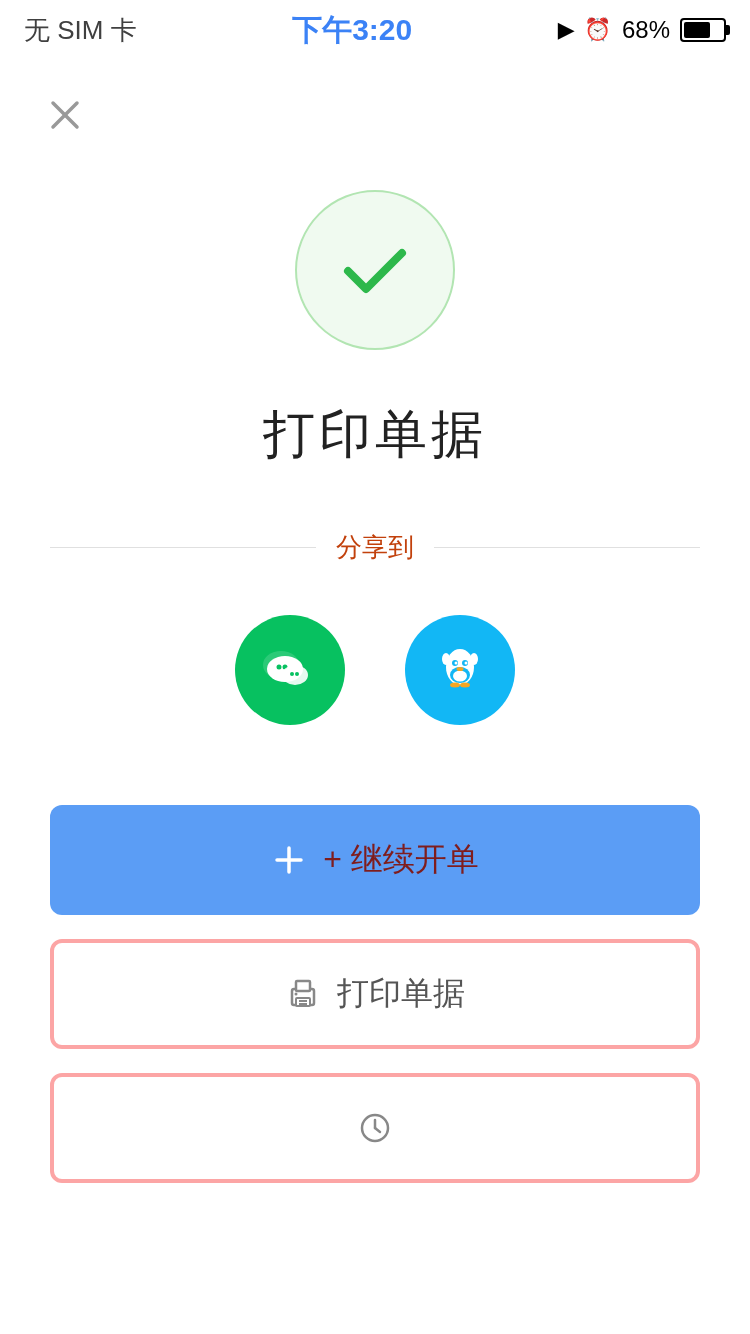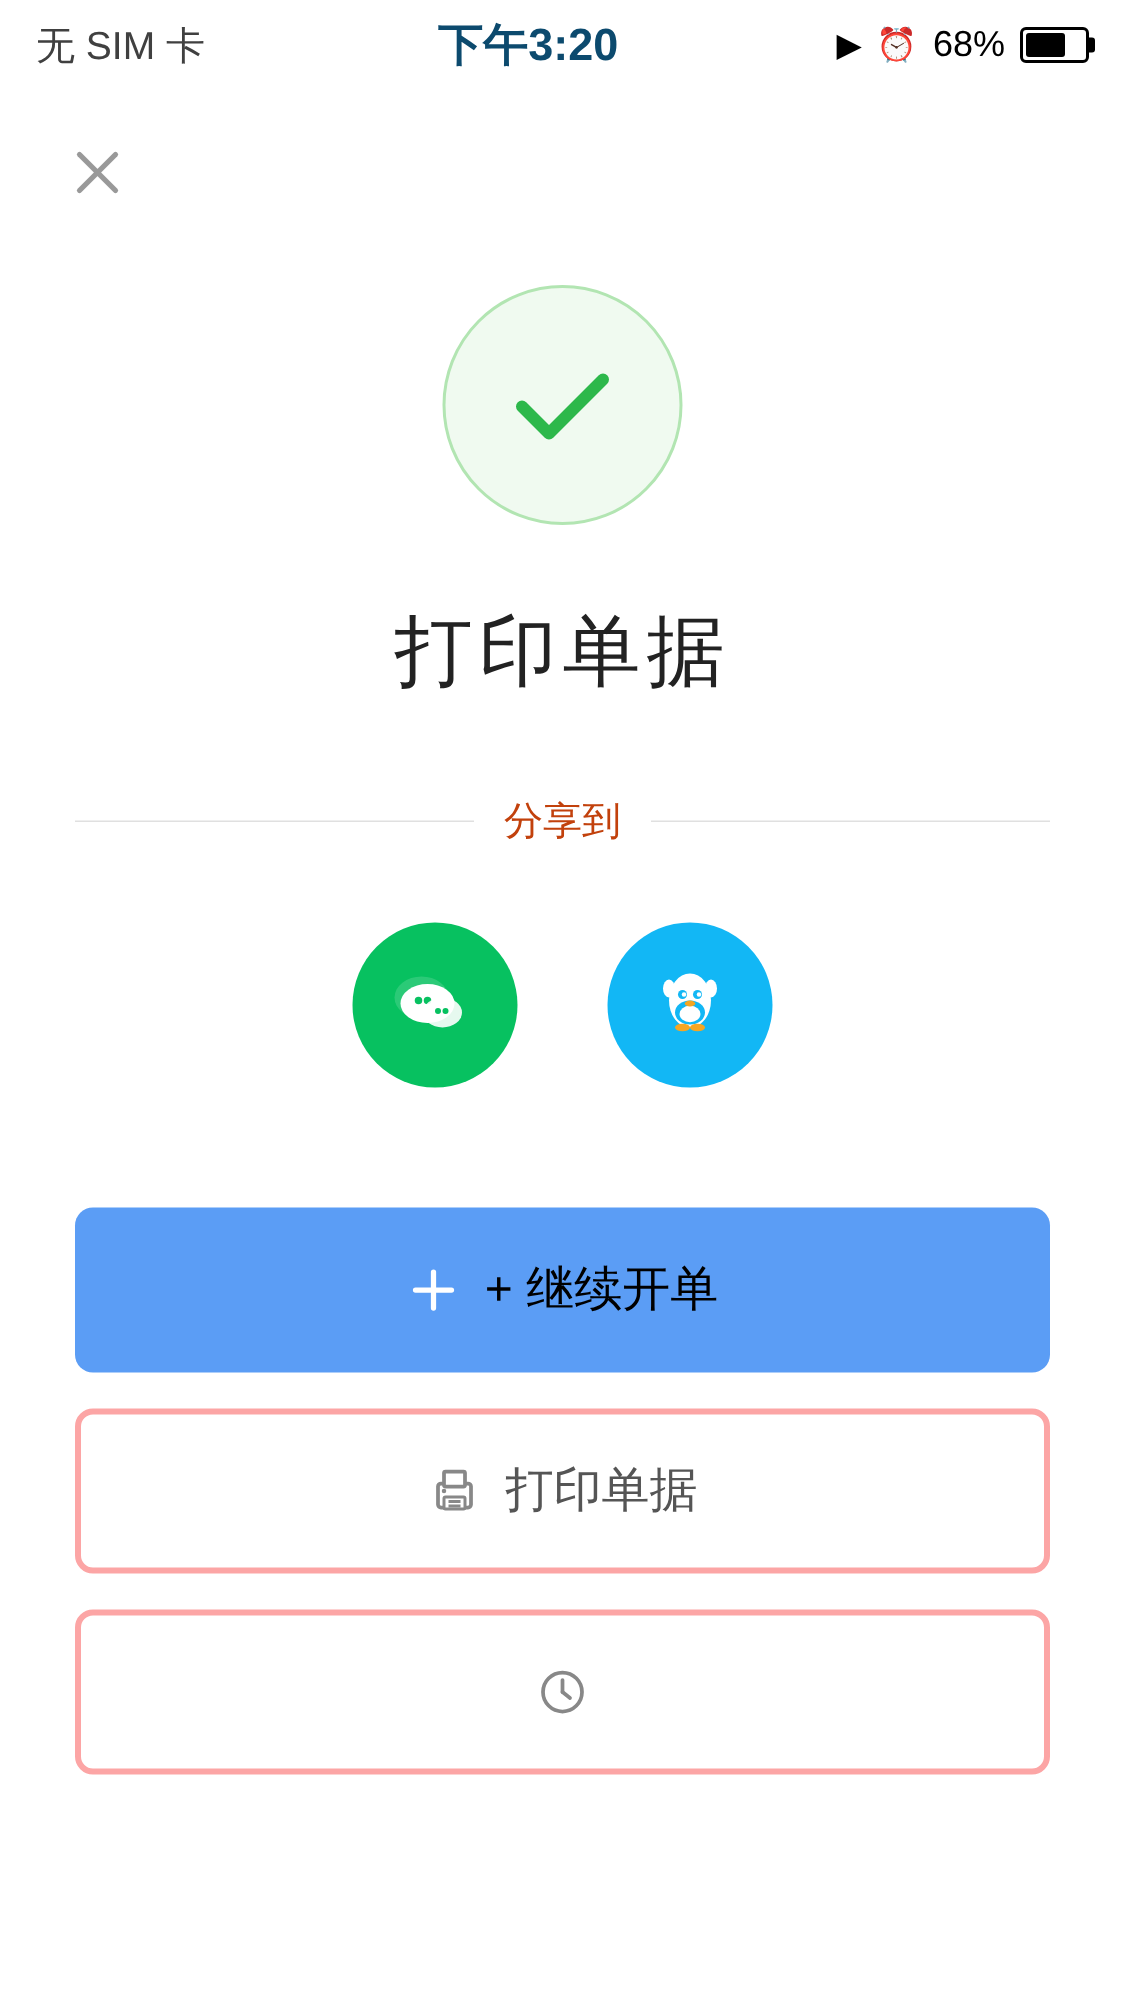--- a/index.html
+++ b/index.html
@@ -29,21 +29,21 @@
       display: flex;
       align-items: center;
       gap: 10px;
       font-size: 26px;
       font-weight: 400;
       color: #404040;
     }
     .status-center {
       font-size: 30px;
       font-weight: 600;
-      color: #0c4a6e;
+      color: #3b82f6;
     }
     .status-right {
       display: flex;
       align-items: center;
       gap: 10px;
       font-size: 24px;
       color: #000;
     }
     .battery-icon {
       width: 46px;
@@ -186,21 +186,21 @@
       align-items: center;
       justify-content: center;
       gap: 16px;
       font-size: 32px;
       cursor: pointer;
       border: none;
       outline: none;
     }
     .action-btn.primary {
       background: #5b9df5;
-      color: #000000;
+      color: #7f1d1d;
     }
     .action-btn.secondary {
       background: #fff;
       color: #555;
       border: 4px solid #fca5a5;
     }
     .action-btn svg {
       width: 36px;
       height: 36px;
     }

